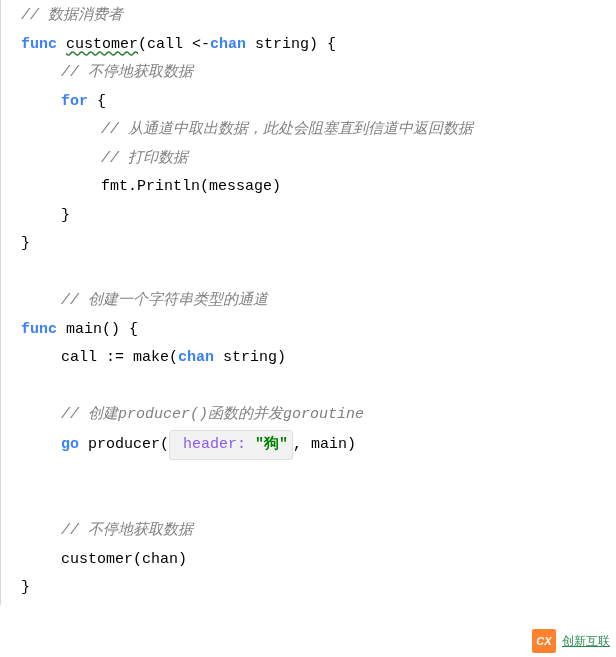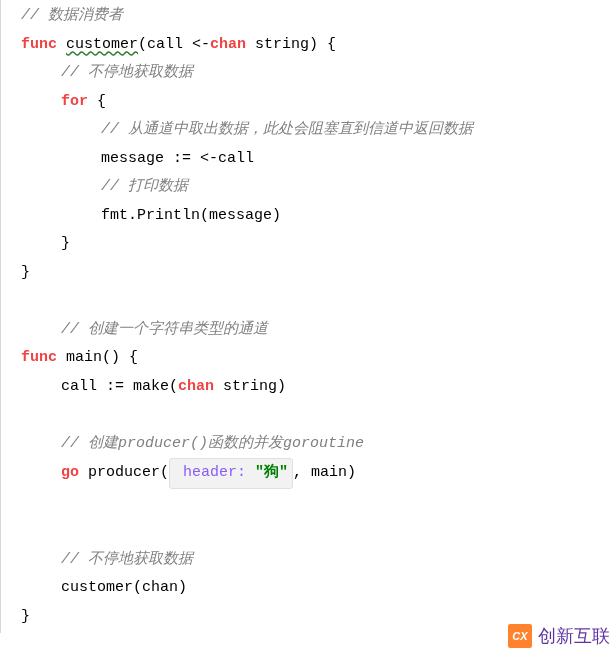--- a/index.html
+++ b/index.html
@@ -18,21 +18,21 @@
   .editor {
     padding: 2px 8px 2px 12px;
     position: relative;
   }
   .line {
     white-space: pre;
     position: relative;
     margin-left: 9px;
   }
   .comment { color: #808080; font-style: italic; }
-  .kw { color: #ef4444; font-weight: bold; }
+  .kw { color: #3b82f6; font-weight: bold; }
   .str { color: #008000; font-weight: bold; }
   .hint-box {
     background: #f2f2f2;
     border: 1px solid #e0e0e0;
     border-radius: 3px;
     padding: 0 4px 0 4px;
     font-style: normal;
     display: inline-block;
   }
   .hint-label { color: #8b5cf6; font-family: "Consolas","Courier New",monospace; font-style: normal; }
@@ -70,44 +70,44 @@
     top: 50%; left: 50%;
     transform: translate(-50%, -50%);
     color: #fff;
     font-family: Arial, sans-serif;
     font-weight: bold;
     font-size: 11px;
     font-style: italic;
   }
   .logo-text {
     font-family: "Microsoft YaHei","SimHei",sans-serif;
-    font-size: 18px;
-    color: #4c1d95;
+    font-size: 12px;
+    color: #15803d;
     font-style: normal;
+    text-decoration: underline;
   }
   .indent1 { padding-left: 40px; }
   .indent2 { padding-left: 80px; }
 </style>
 </head>
 <body>
 
 <div class="editor">
   <div class="gutter-fold"></div>
 
   <div class="line"><span class="comment">// 数据消费者</span></div>
 
   <div class="line"><span class="kw">func</span> <span class="wavy">customer</span><span>(call &lt;-</span><span class="kw">chan</span><span> string</span><span>) {</span></div>
 
   <div class="line indent1"><span class="comment">// 不停地获取数据</span></div>
 
   <div class="line indent1"><span class="kw">for</span><span> {</span></div>
 
   <div class="line indent2"><span class="comment">// 从通道中取出数据，此处会阻塞直到信道中返回数据</span></div>
 
-  <div class="line indent2"><span>message := &lt;-call</span></div>
 
   <div class="line indent2"><span class="comment">// 打印数据</span></div>
 
   <div class="line indent2"><span>fmt.Println(message)</span></div>
 
   <div class="line indent1"><span>}</span></div>
 
   <div class="line"><span>}</span></div>
 
   <div class="line">&nbsp;</div>

